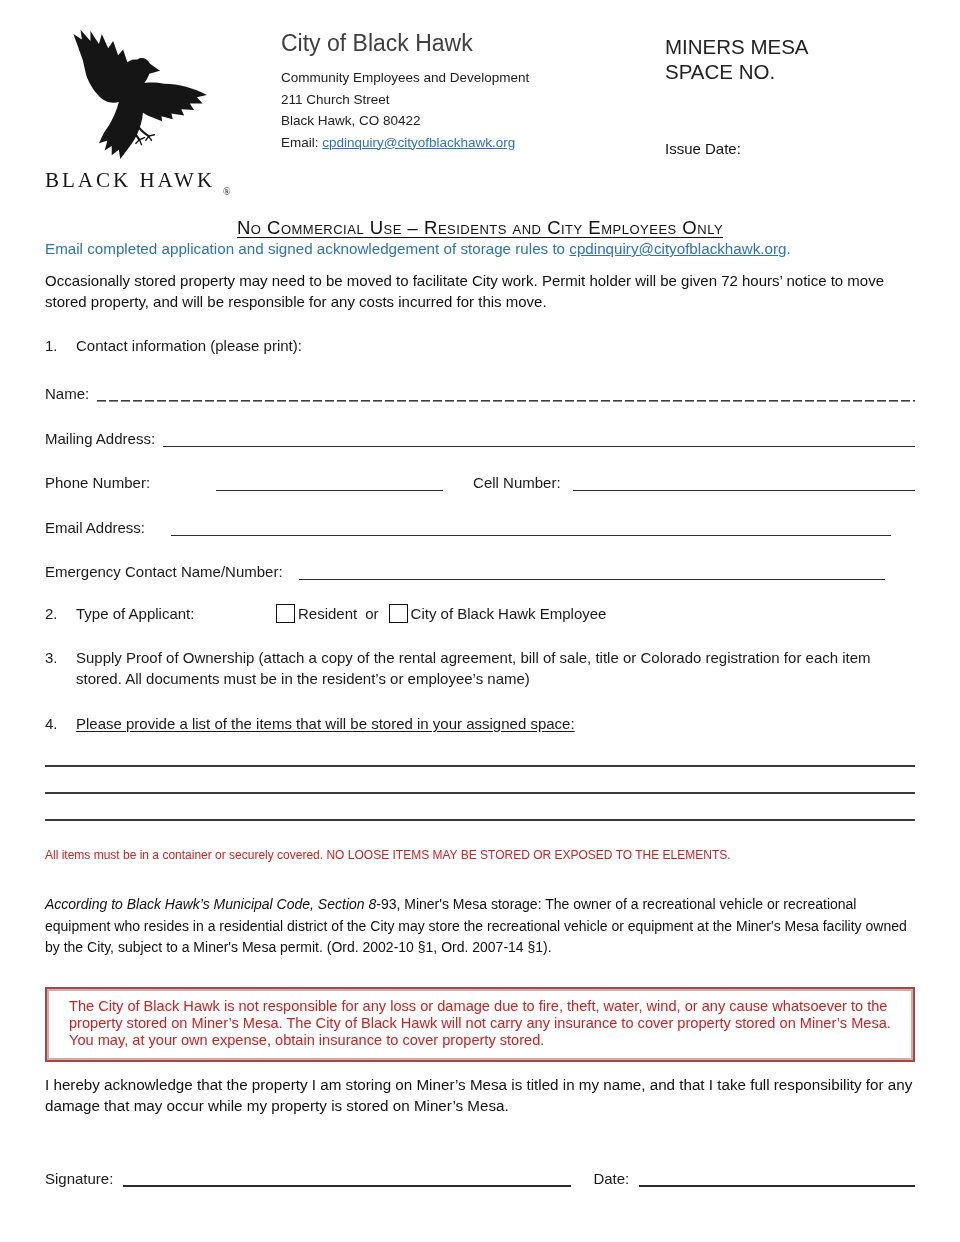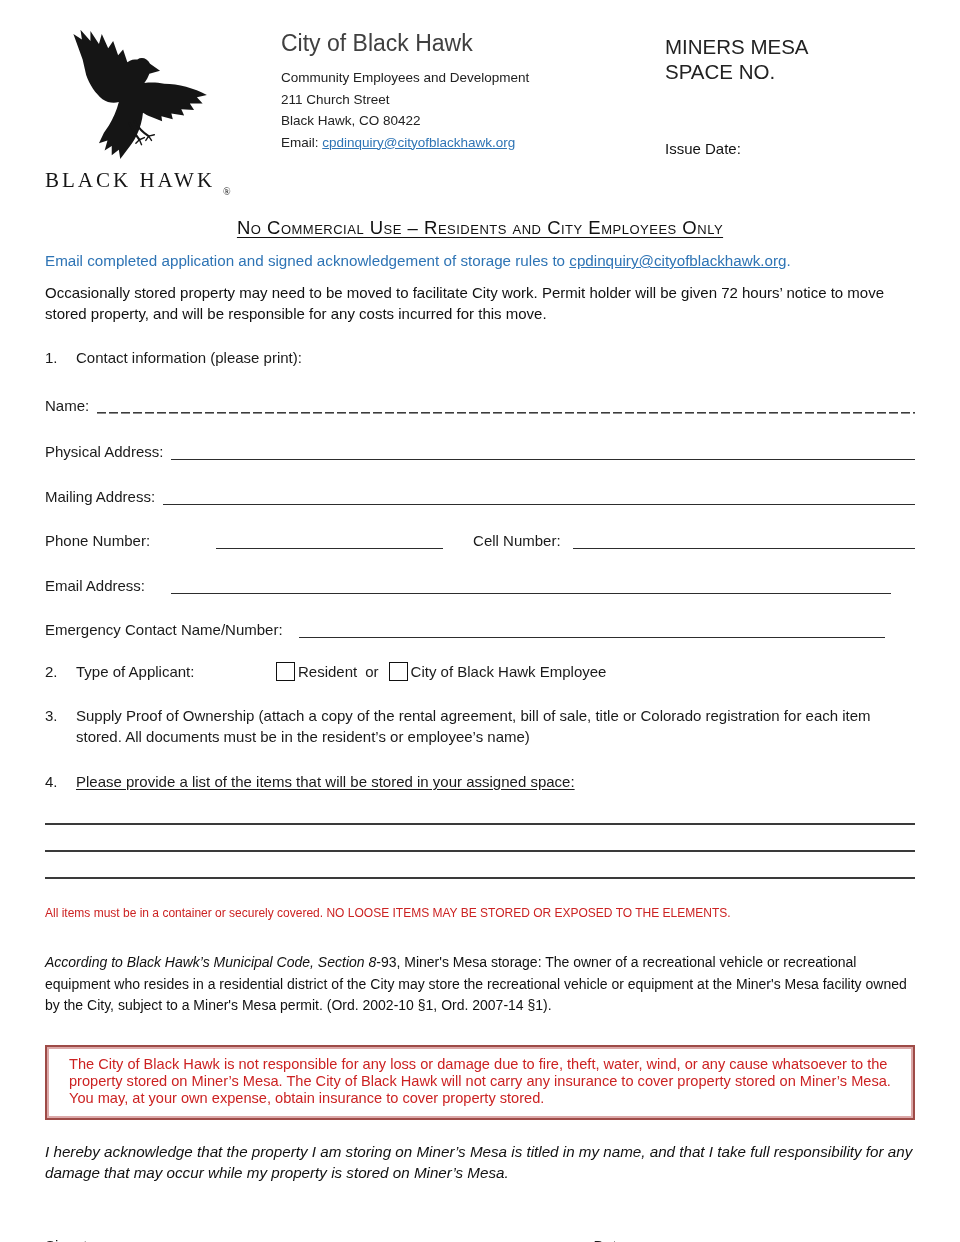--- a/index.html
+++ b/index.html
@@ -21,21 +21,21 @@
   .haddr{font-size:13.5px;line-height:21.5px;color:#222;}
   .hright{flex:0 0 250px;padding-top:10px;}
   .hr-title{font-size:20.5px;line-height:25px;color:#222;}
   .issue{font-size:15px;margin-top:56px;color:#111;}
   a.link{color:var(--link-blue);text-decoration:underline;cursor:pointer;}
 
   
   .banner{text-align:center;margin-top:20px;font-size:18.5px;color:#111;}
   .banner span{font-variant:small-caps;letter-spacing:.5px;text-decoration:underline;text-underline-offset:3px;}
 
-  .bluenote{margin-top:13px;font-size:15.2px;color:var(--link-blue);}
+  .bluenote{margin-top:1px;font-size:15.2px;color:var(--link-blue);}
   .notice{margin-top:13px;font-size:15px;line-height:21px;color:#111;}
 
   
   .sec{display:flex;margin-top:20px;font-size:15px;line-height:21px;}
   .num{flex:0 0 31px;}
   .u{text-decoration:underline;text-underline-offset:2px;}
 
   
   .frow{display:flex;align-items:flex-end;margin-top:23px;font-size:15px;height:20px;}
   .frow .lbl{white-space:nowrap;}
@@ -54,21 +54,21 @@
   .rules{margin-top:6px;}
 
   .redtext{color:var(--red);font-size:12px;line-height:21px;margin-top:24px;}
 
   .code{margin-top:28px;font-size:14px;line-height:21.5px;color:#111;}
   .code .it{font-style:italic;}
 
   .insurance{margin-top:28px;border:2px solid var(--box-border);box-shadow:inset 0 0 0 2px var(--box-border-light);padding:9px 14px 11px 22px;color:var(--red);font-size:14.6px;line-height:16.5px;}
   .insurance p{line-height:16.5px;font-size:14.6px;}
 
-  .ack{margin-top:21px;font-size:15.2px;line-height:21.5px;color:#111;font-style:italic;}
+  .ack{margin-top:12px;font-size:15.2px;line-height:21.5px;color:#111;}
 
   .sigrow{display:flex;align-items:flex-end;font-size:15px;margin-top:48px;height:22px;}
   .sigrow .line1{flex:0 0 448px;border-bottom:2px solid #2d2d2d;height:18px;margin-left:10px;}
   .sigrow .datelbl{margin-left:22px;white-space:nowrap;}
   .sigrow .line2{flex:1;border-bottom:2px solid #2d2d2d;height:18px;margin-left:10px;}
 </style>
 </head>
 <body>
 
 <div class="page">
@@ -109,24 +109,20 @@
   <div class="sec" style="margin-top:23px;">
     <div class="num">1.</div>
     <div>Contact information (please print):</div>
   </div>
 
   <div class="frow" style="margin-top:26px;">
     <span class="lbl">Name:</span>
     <span class="fill dashes"></span>
   </div>
 
-  <div class="frow" style="margin-top:26px;">
-    <span class="lbl">Physical Address:</span>
-    <span class="fill"></span>
-  </div>
 
   <div class="frow" style="margin-top:25px;">
     <span class="lbl">Mailing Address:</span>
     <span class="fill"></span>
   </div>
 
   <div class="frow" style="margin-top:24px;">
     <span class="lbl">Phone Number:</span>
     <span class="fill fixed" style="width:227px;margin-left:66px;"></span>
     <span class="lbl" style="margin-left:30px;">Cell Number:</span>

